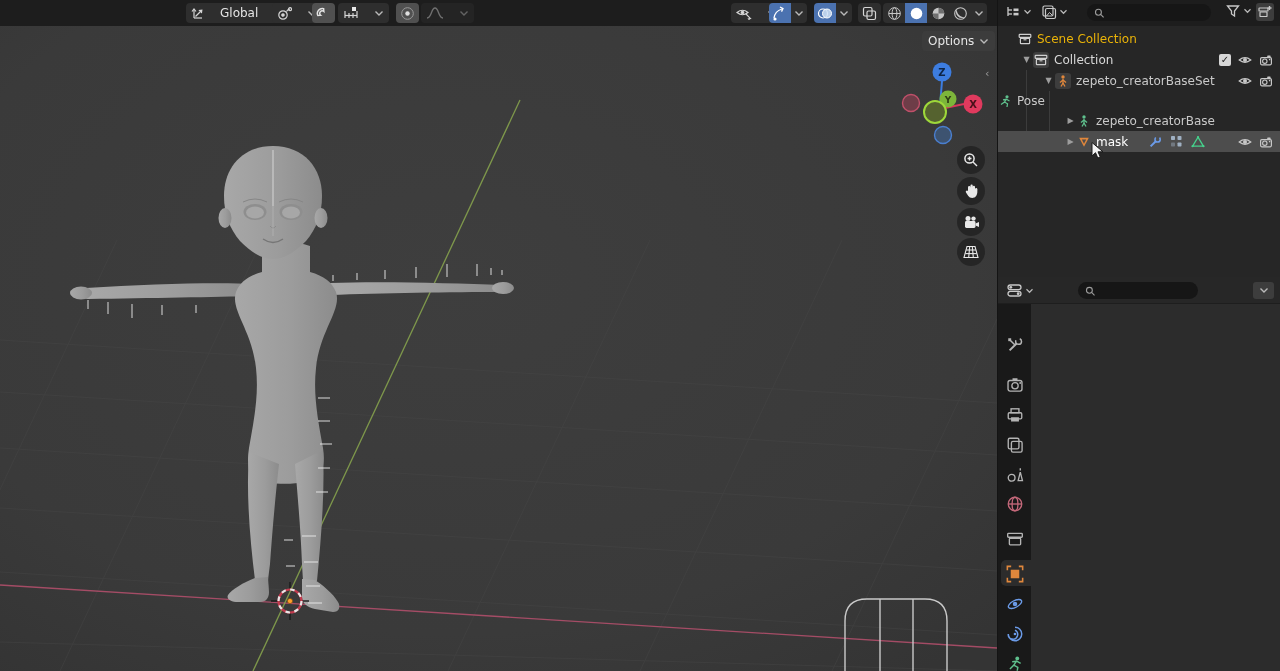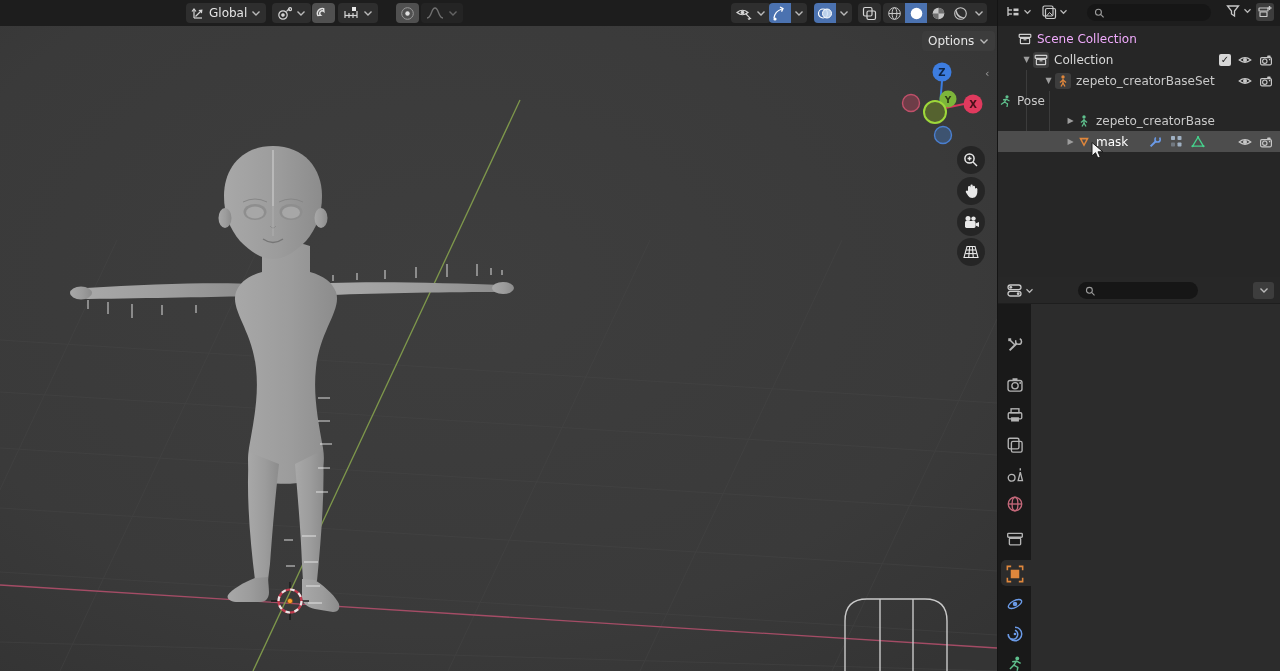--- a/index.html
+++ b/index.html
@@ -5,21 +5,21 @@
   * { margin:0; padding:0; box-sizing:border-box; }
   html,body { background:#1a1a1a; }
   body { font-family:"DejaVu Sans","Liberation Sans",sans-serif; font-size:12px; color:#d0d0d0; }
   #app { position:relative; width:1280px; height:671px; overflow:hidden; background:#262626; }
   .a { position:absolute; }
   .flex { display:flex; align-items:center; }
   svg { display:block; }
 
   
   .vp-header { left:0; top:0; width:997px; height:26px; background:#1d1d1d; z-index:6; }
-  .hgrp { position:absolute; top:3px; height:20px; background:#2e2e2e; border-radius:4px; display:flex; align-items:center; padding:0 5px; gap:4px; }
+  .hgrp { position:absolute; top:3px; height:20px; background:#2e2e2e; border-radius:4px; display:flex; align-items:center; padding:0 5px; gap:15px; }
   .hbtn-lit { background:#505050; }
   .hseg-blue { background:#4b72b0; border-radius:4px 0 0 4px; height:20px; display:flex; align-items:center; padding:0 3px; }
   .hseg-dark { background:#2e2e2e; border-radius:0 4px 4px 0; height:20px; display:flex; align-items:center; padding:0 3px; }
   .hlabel { color:#e4e4e4; font-size:12px; }
   .dim { opacity:.45; }
 
   
   .right-panel { left:997px; top:0; width:283px; height:671px; background:#262626; border-left:1px solid #141414; z-index:5; }
   .ol-header { position:absolute; left:0; top:0; width:283px; height:26px; background:#1d1d1d; }
   .pill { background:#161616; border-radius:9px; height:17px; display:flex; align-items:center; padding:0 7px; gap:5px; }
@@ -439,21 +439,21 @@
       </div>
     </div>
 
     <div class="a" style="left:28px;top:70px;width:1px;height:82px;background:#4e4e4e;opacity:.55"></div>
     <div class="a" style="left:51px;top:91px;width:1px;height:61px;background:#4e4e4e;opacity:.55"></div>
 
     <div class="ol-row" style="top:28px;padding-left:20px">
       <svg width="14" height="14">
           <use href="#i-box"></use>
         </svg>
-      <span class="ol-label" style="color:#f0abfc">Scene Collection</span>
+      <span class="ol-label" style="color:#eab308">Scene Collection</span>
     </div>
 
     <div class="ol-row" style="top:49px;padding-left:22px">
       <span class="disc">▼</span>
       <span class="iconpad flex">
           <svg width="14" height="14">
             <use href="#i-box"></use>
           </svg>
         </span>
       <span class="ol-label" style="color:#d8d8d8">Collection</span>

